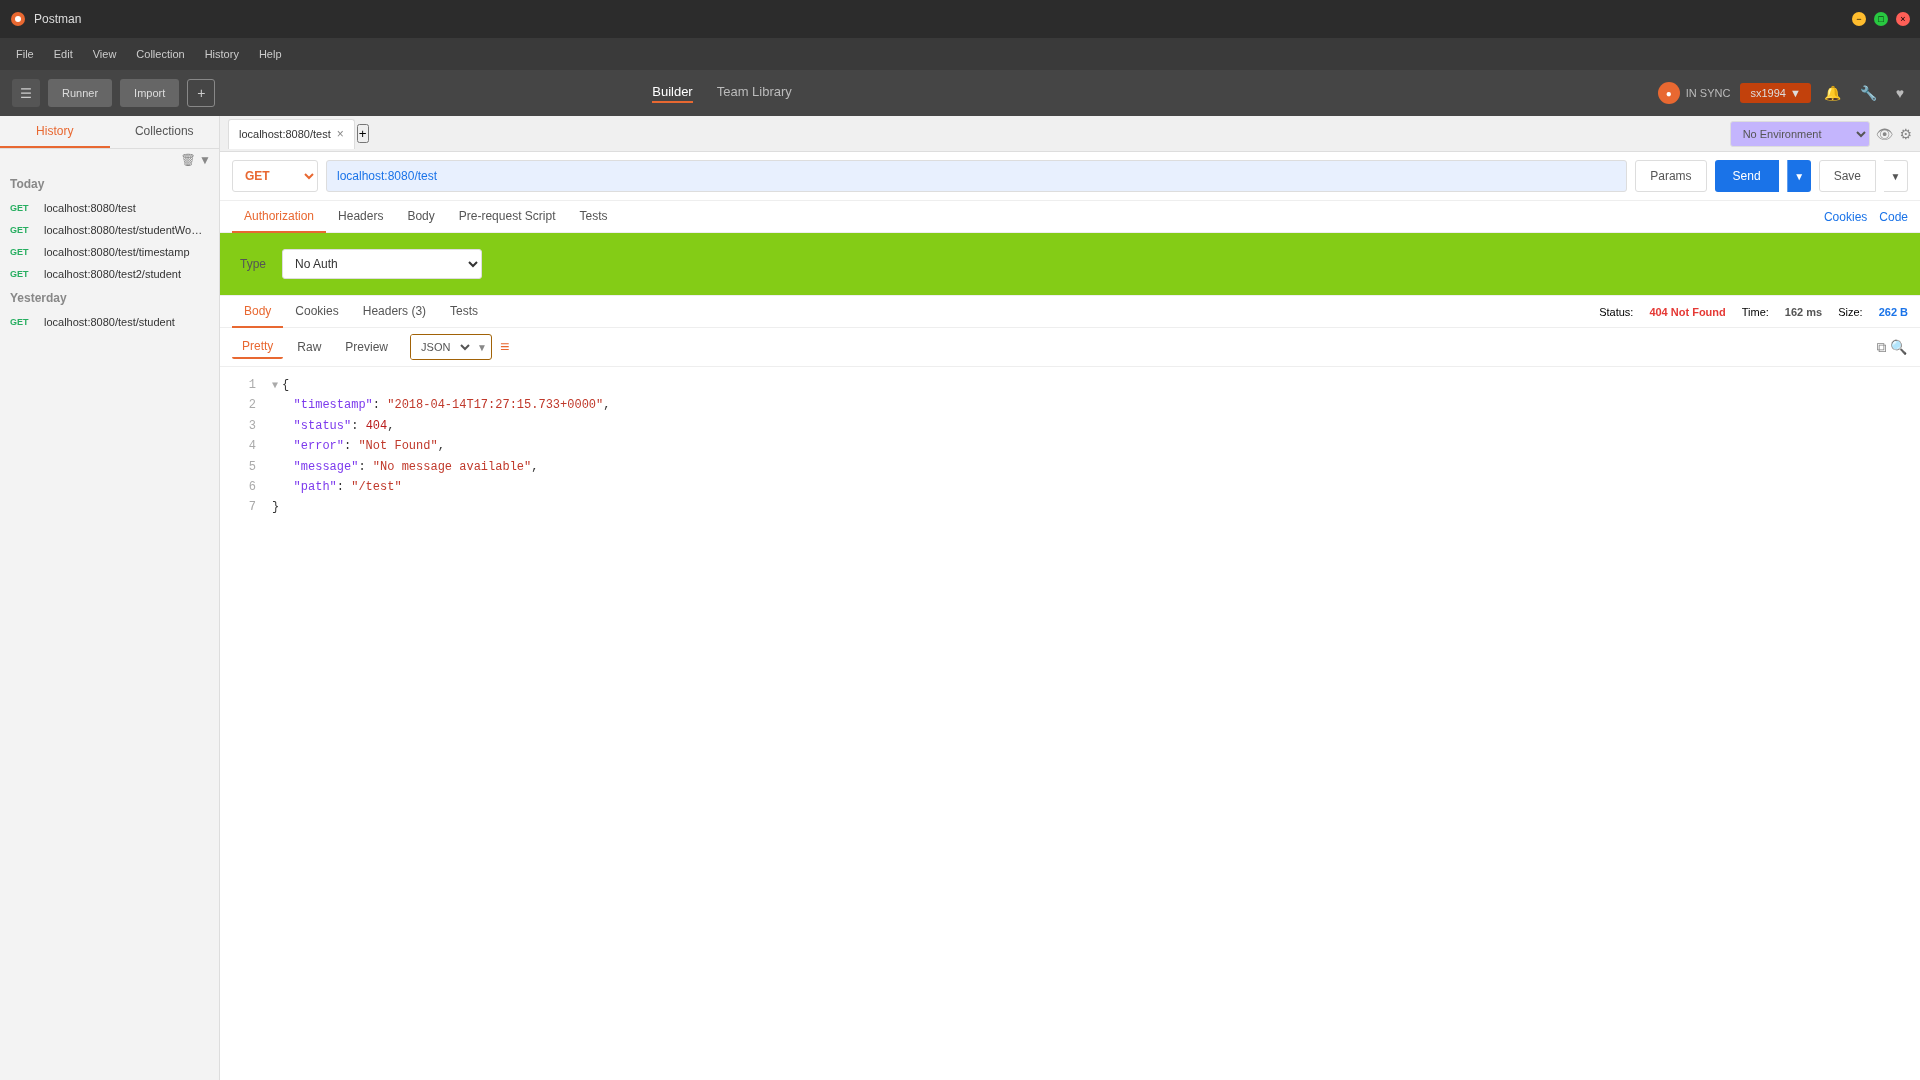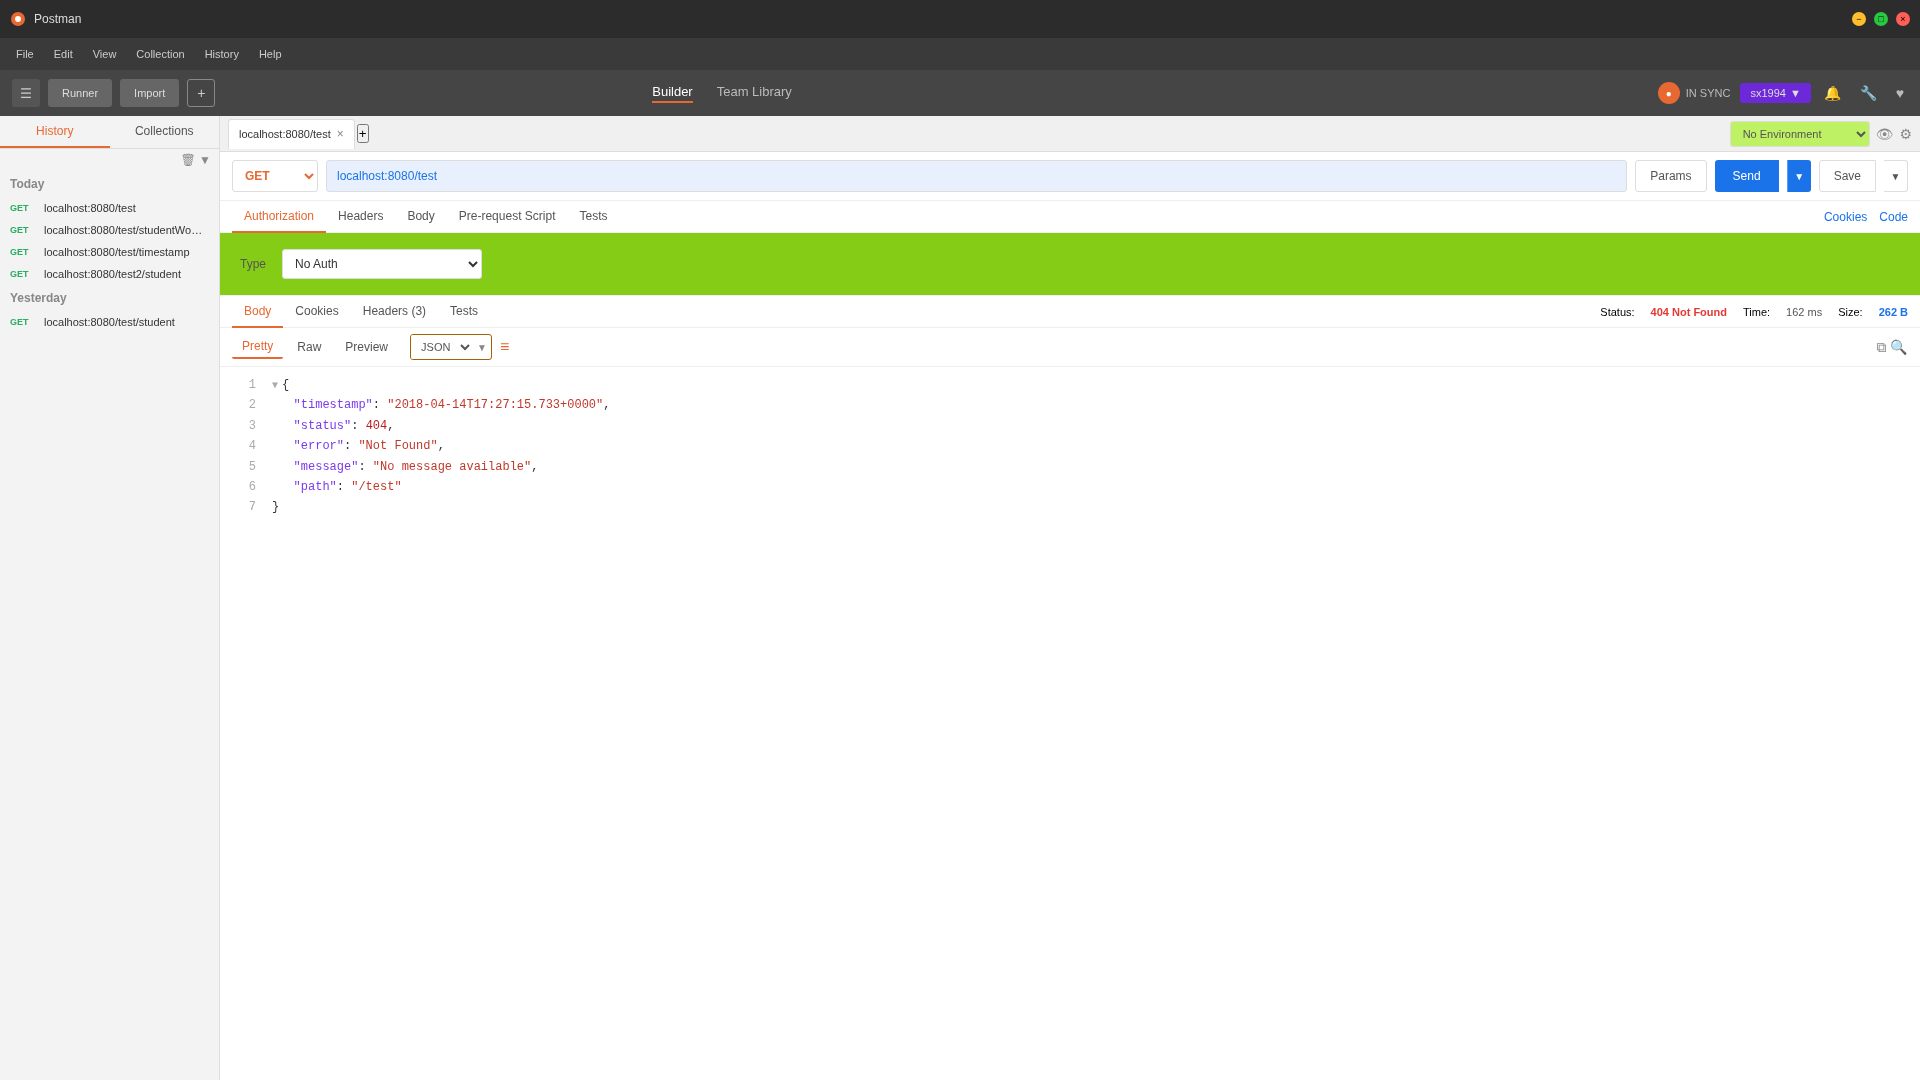--- a/index.html
+++ b/index.html
@@ -102,21 +102,21 @@
       gap: 10px;
     }
     .toolbar .sync-indicator {
       display: flex; align-items: center; gap: 6px; color: #bbb; font-size: 11px;
     }
     .toolbar .sync-icon {
       width: 22px; height: 22px; border-radius: 50%; background: #e86831;
       display: flex; align-items: center; justify-content: center; color: #fff; font-size: 10px;
     }
     .toolbar .user-btn {
-      background: #6d28d9; border: none; border-radius: 3px; color: #ddd; font-size: 11px;
+      background: #c2410c; border: none; border-radius: 3px; color: #ddd; font-size: 11px;
       padding: 4px 10px; cursor: pointer; display: flex; align-items: center; gap: 4px;
     }
     .toolbar .icon-btn {
       background: transparent; border: none; color: #bbb; cursor: pointer; font-size: 14px; padding: 4px;
     }
 
     
     .main-layout {
       display: flex;
       height: calc(1080px - 30px - 24px - 46px);
@@ -243,21 +243,21 @@
       display: flex;
       align-items: center;
       gap: 6px;
     }
     .env-select {
       height: 26px;
       border: 1px solid #ddd;
       border-radius: 3px;
       font-size: 11px;
       padding: 0 8px;
-      background: #bef264;
+      background: #c4b5fd;
       color: #555;
       min-width: 140px;
     }
     .env-icon-btn { background: none; border: none; cursor: pointer; color: #888; font-size: 14px; }
 
     
     .url-bar {
       display: flex;
       align-items: center;
       padding: 8px 12px;
@@ -426,21 +426,21 @@
       border-bottom: 2px solid #e86831;
     }
     .response-tabs-bar .status-info {
       margin-left: auto;
       display: flex;
       gap: 16px;
       font-size: 11px;
     }
     .status-info .status-val { font-weight: bold; }
     .status-info .status-404 { color: #e53935; }
-    .status-info .time-val { color: #555; }
+    .status-info .time-val { color: #555; font-weight: bold; }
     .status-info .size-val { color: #1a73e8; font-weight: bold; }
 
     
     .response-body-tabs {
       display: flex;
       align-items: center;
       padding: 6px 12px;
       gap: 4px;
       border-bottom: 1px solid #eee;
       background: #fff;

